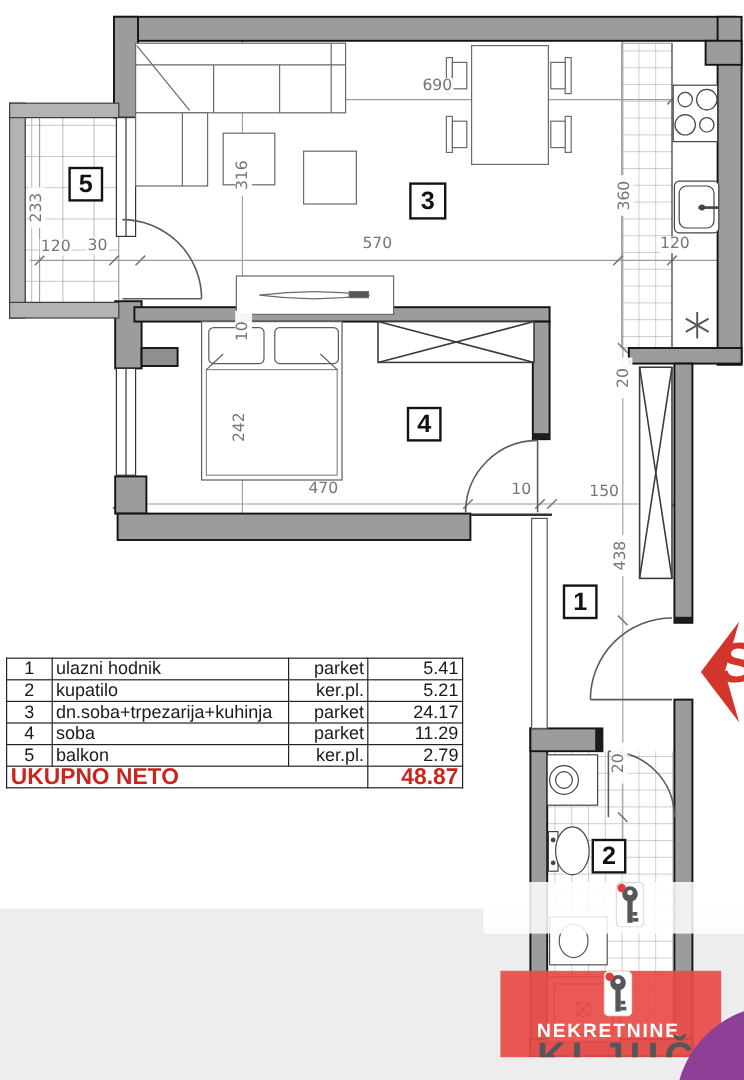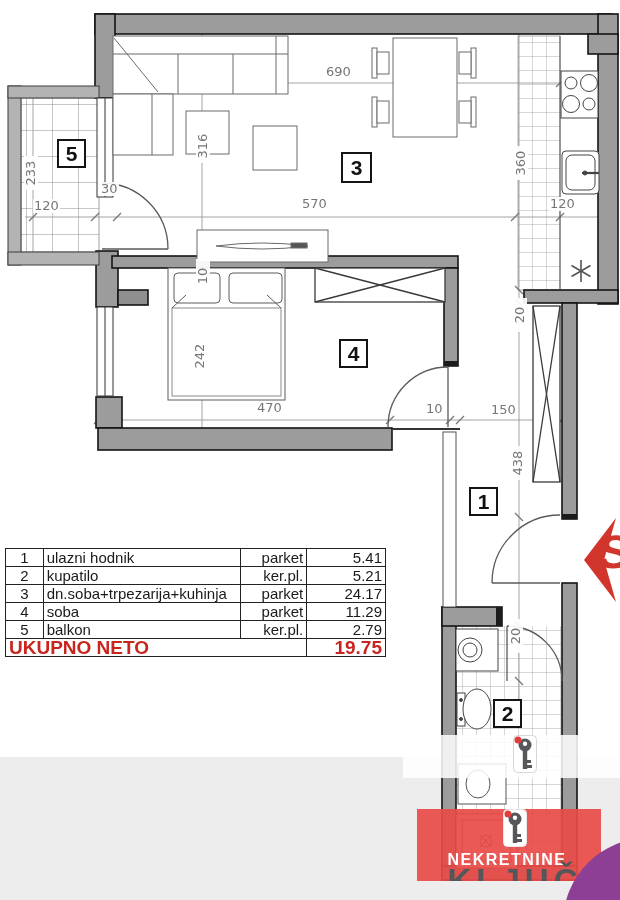--- a/index.html
+++ b/index.html
@@ -258,28 +258,28 @@
         <rect x="462" y="820" width="49" height="42"></rect>
         <circle cx="486" cy="841" r="6" fill="none"></circle>
         <line x1="480" y1="835" x2="492" y2="847"></line>
           <line x1="492" y1="835" x2="480" y2="847"></line>
       </g>
     </g>
 
     <polygon points="584,560 616,518 604,560 616,602" fill="#d2352b"></polygon>
   </svg>
 
-  <span class="dim" style="left:325px;top:65px;">690</span>
+  <span class="dim" style="left:351px;top:65px;">690</span>
   <span class="dim rot" style="left:186px;top:139px;">316</span>
   <span class="dim" style="left:301px;top:197px;text-align:right;">570</span>
   <span class="dim rot" style="left:504px;top:156px;">360</span>
   <span class="dim" style="left:549px;top:197px;">120</span>
   <span class="dim rot" style="left:14px;top:166px;">233</span>
   <span class="dim" style="left:33px;top:199px;">120</span>
-  <span class="dim" style="left:72px;top:182px;margin-left:28px;">30</span>
+  <span class="dim" style="left:72px;top:198px;">30</span>
   <span class="dim rot" style="left:186px;top:269px;">10</span>
   <span class="dim rot" style="left:183px;top:349px;">242</span>
   <span class="dim" style="left:256px;top:401px;">470</span>
   <span class="dim" style="left:425px;top:402px;">10</span>
   <span class="dim" style="left:490px;top:403px;">150</span>
   <span class="dim rot" style="left:503px;top:308px;">20</span>
   <span class="dim rot" style="left:501px;top:456px;">438</span>
   <span class="dim rot" style="left:499px;top:629px;">20</span>
 
   <div class="rtag" style="left:57px;top:139px;">5</div>
@@ -325,21 +325,21 @@
         <tr>
           <td class="c-no">5</td>
           <td class="c-name">balkon</td>
           <td class="c-finish">ker.pl.</td>
           <td class="c-area">2.79</td>
         </tr>
       </tbody>
     <tbody>
       <tr>
         <td class="total-label" colspan="3">UKUPNO NETO</td>
-        <td class="total-value">19.75</td>
+        <td class="total-value">48.87</td>
       </tr>
     </tbody>
   </table>
 
   <div class="band band-white">
     <svg class="keytile" width="24" height="38" viewBox="0 0 24 38">
       <rect x="0.5" y="0.5" width="23" height="37" rx="4" fill="#fff" stroke="#d7d7d7"></rect>
       <circle cx="12" cy="10" r="6.5" fill="#56575a"></circle>
         <circle cx="12" cy="8.8" r="2.2" fill="#fff"></circle>
       <rect x="9.8" y="15" width="4.4" height="19" fill="#56575a"></rect>

